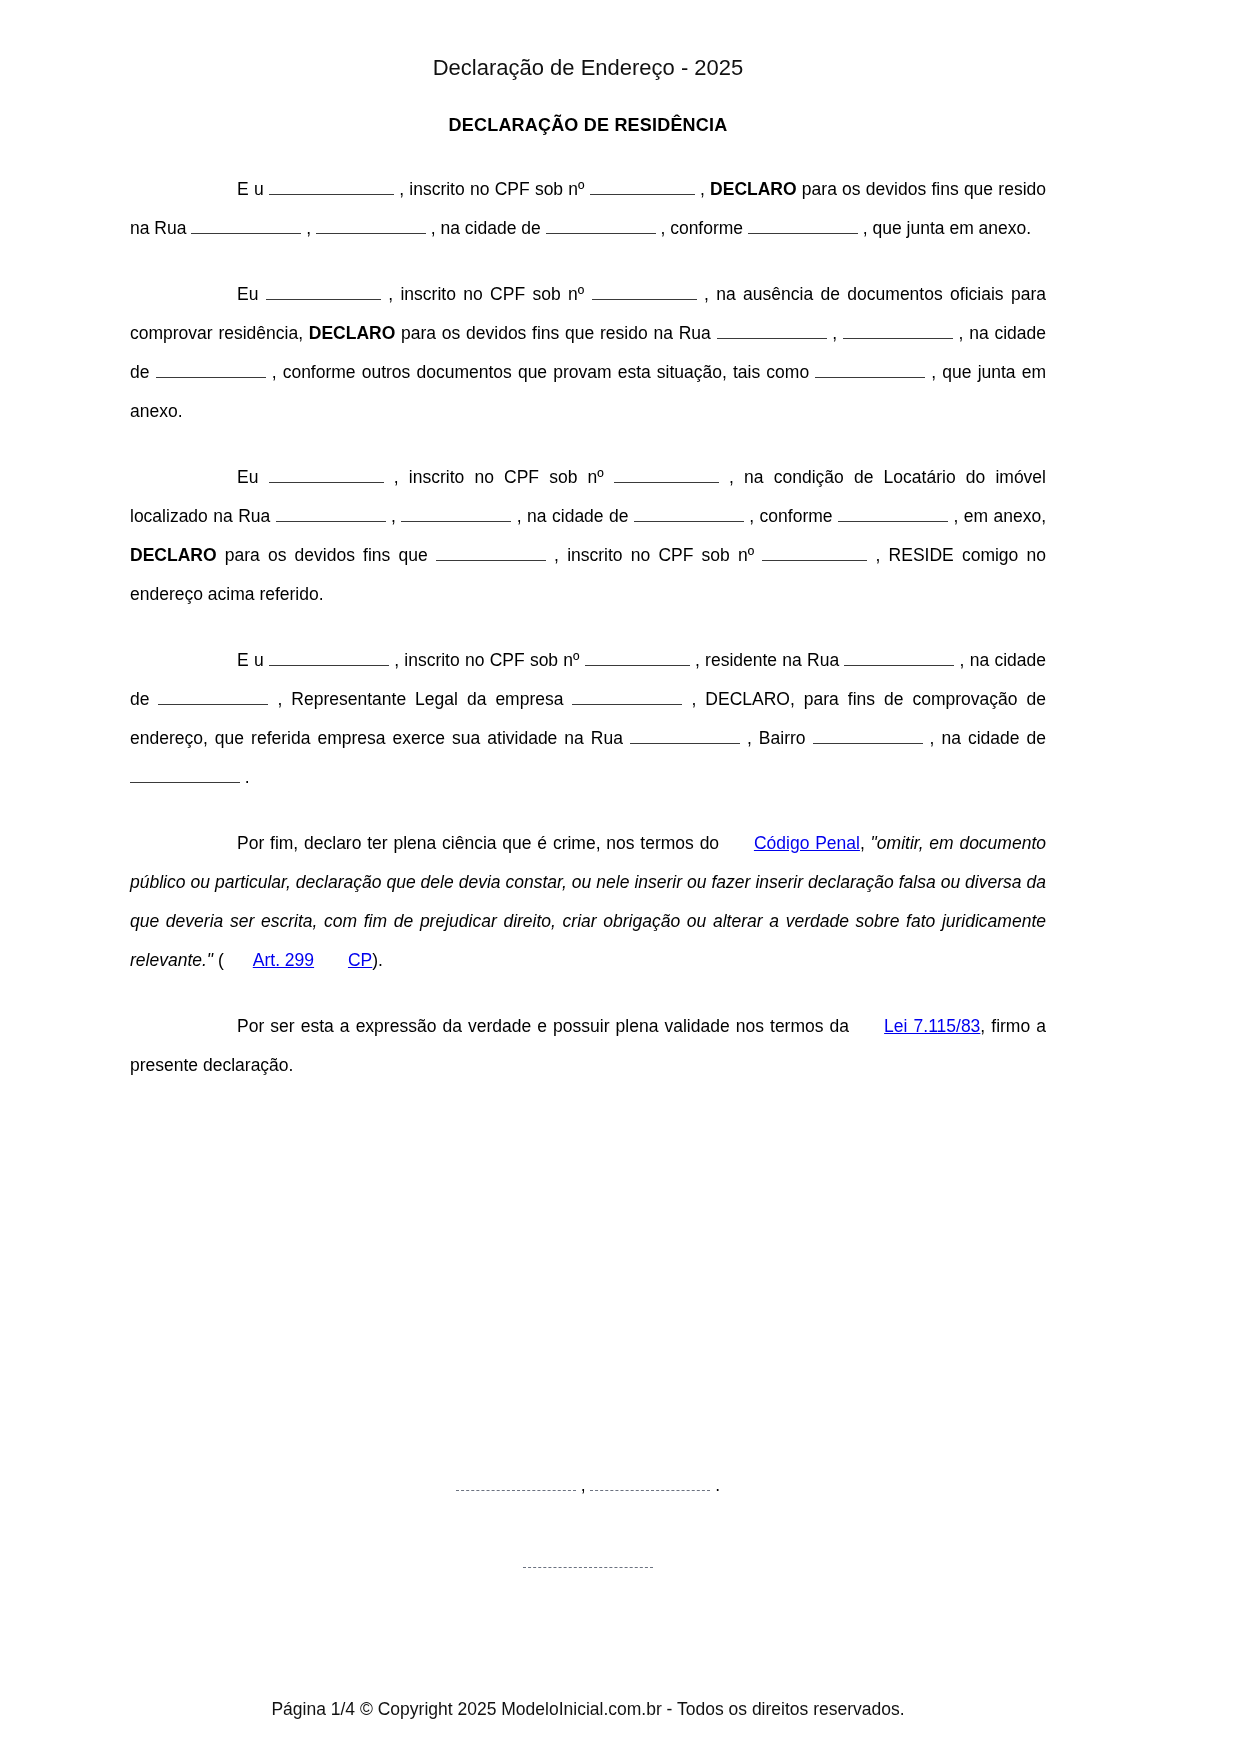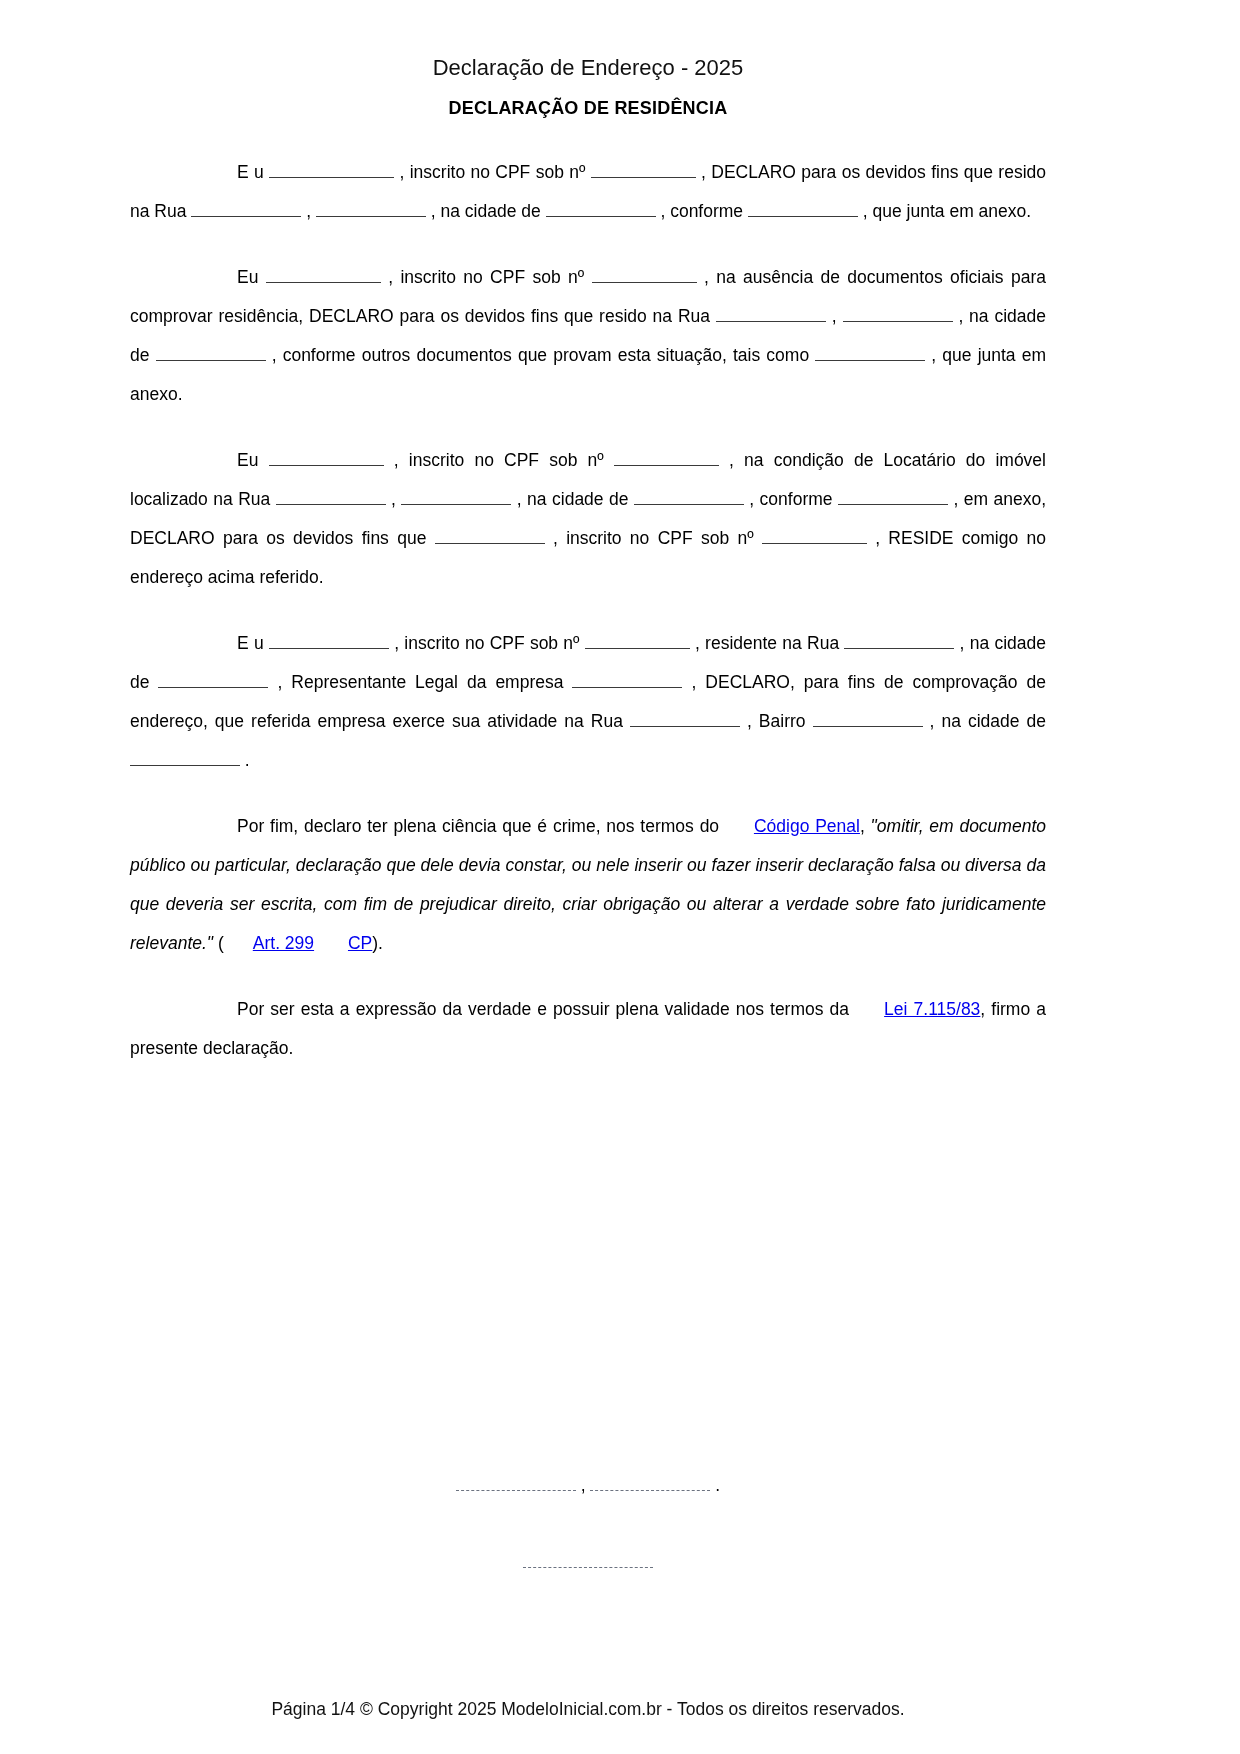--- a/index.html
+++ b/index.html
@@ -14,36 +14,36 @@
     border-radius: 21px;
   }
   .doc-title {
     padding-top: 54px;
     text-align: center;
     font-size: 22px;
     line-height: 27px;
     color: #111;
   }
   .doc-heading {
-    margin-top: 17px;
+    margin-top: 34px;
     text-align: center;
     font-size: 18px;
     font-weight: bold;
     letter-spacing: 0.2px;
   }
   .content { margin: 0 130px; }
   .para {
     font-size: 17.5px;
     line-height: 39px;
     text-align: justify;
     margin: 27px 0;
   }
   .para.first { margin-top: 34px; }
   .indent { text-indent: 107px; }
-  .bold { font-weight: normal; }
+  .bold { font-weight: bold; }
   .italic { font-style: italic; }
   .doc-link { color: #0000ee; text-decoration: underline; cursor: pointer; margin-left: 29px; }
   .blank {
     display: inline-block;
     width: 118px;
     height: 0.95em;
     border-bottom: 1px solid #3a3a3a;
     vertical-align: baseline;
   }
   .blank.dashed { border-bottom: 1px dashed #6b7280; }

